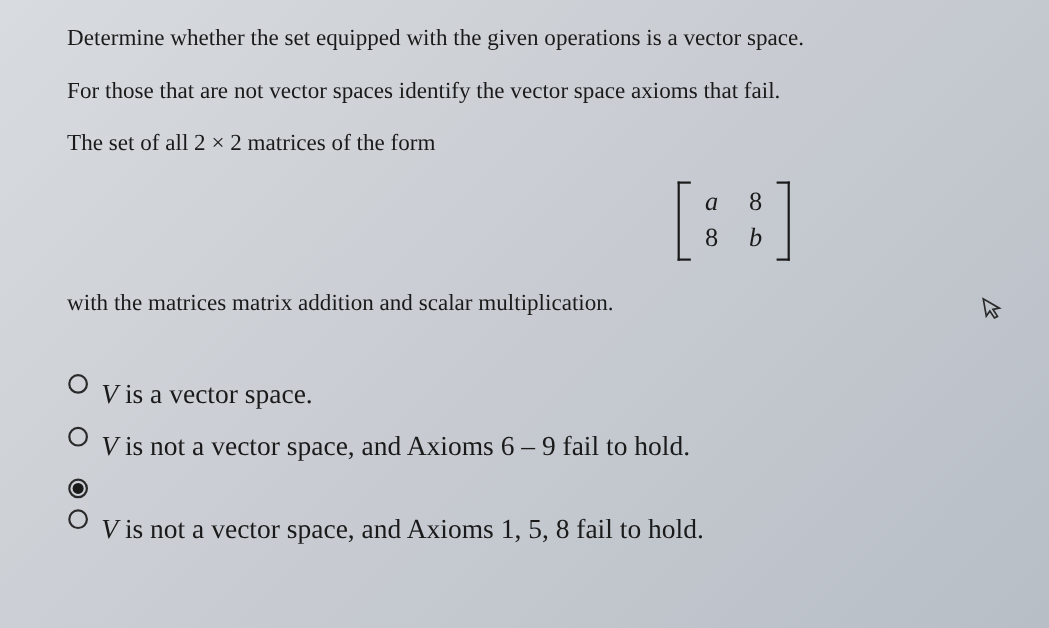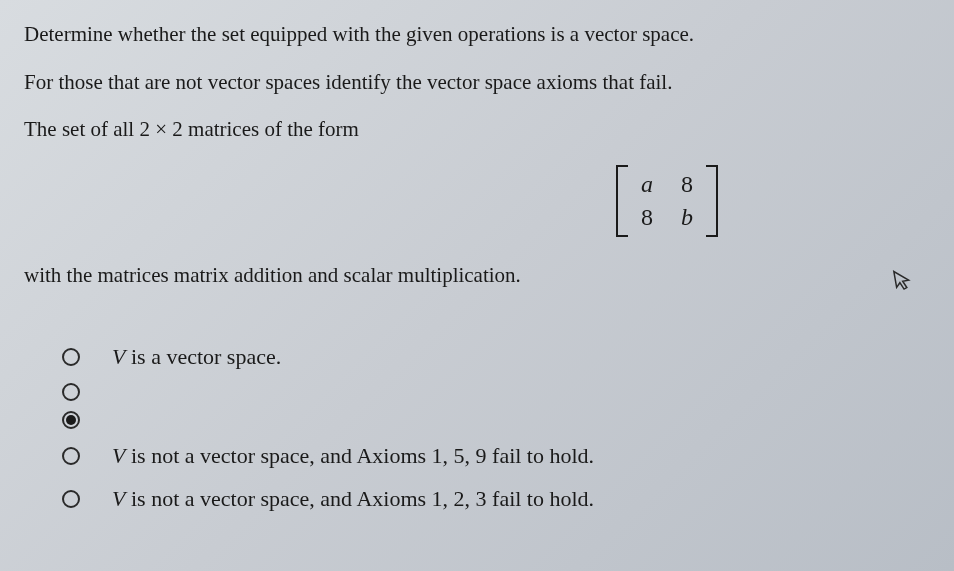--- a/index.html
+++ b/index.html
@@ -14,20 +14,21 @@
       font-family: Georgia, 'Times New Roman', serif;
       color: #1a1a1a;
       padding: 18px 24px;
       position: relative;
       overflow: hidden;
     }
     .question-line {
       font-size: 21px;
       line-height: 1.6;
       margin-bottom: 14px;
+      margin-left: 37px;
     }
     .matrix-container {
       display: flex;
       justify-content: center;
       margin: 18px 0 22px 380px;
     }
     .matrix {
       display: inline-flex;
       align-items: stretch;
       font-family: Georgia, serif;
@@ -65,25 +66,24 @@
     }
     .matrix-cell.num {
       font-style: normal;
     }
     .options {
       margin-top: 48px;
       padding-left: 38px;
     }
     .option {
       display: flex;
-      align-items: center;
+      align-items: flex-start;
       margin-bottom: 10px;
-      font-size: 22px;
+      font-size: 25px;
       line-height: 1.5;
-      gap: 20px;
     }
     .radio {
       width: 18px;
       height: 18px;
       border: 2px solid #2a2a2a;
       border-radius: 50%;
       margin-right: 12px;
       flex-shrink: 0;
       position: relative;
       background: transparent;
@@ -138,25 +138,22 @@
   </svg>
 </div>
 
 <div class="options">
   <div class="option">
     <div class="radio"></div>
     <span><span class="italic-v">V</span> <span>is a vector space.</span></span>
   </div>
   <div class="option">
     <div class="radio"></div>
+    <span><span class="italic-v">V</span> <span>is not a vector space, and Axioms 6 – 9 fail to hold.</span></span>
   </div>
   <div class="option">
     <div class="radio selected"></div>
   </div>
   <div class="option">
     <div class="radio"></div>
-    <span><span class="italic-v">V</span> <span>is not a vector space, and Axioms 1, 5, 9 fail to hold.</span></span>
-  </div>
-  <div class="option">
-    <div class="radio"></div>
-    <span><span class="italic-v">V</span> <span>is not a vector space, and Axioms 1, 2, 3 fail to hold.</span></span>
+    <span><span class="italic-v">V</span> <span>is not a vector space, and Axioms 1, 5, 8 fail to hold.</span></span>
   </div>
 </div>
 
 </body></html>

